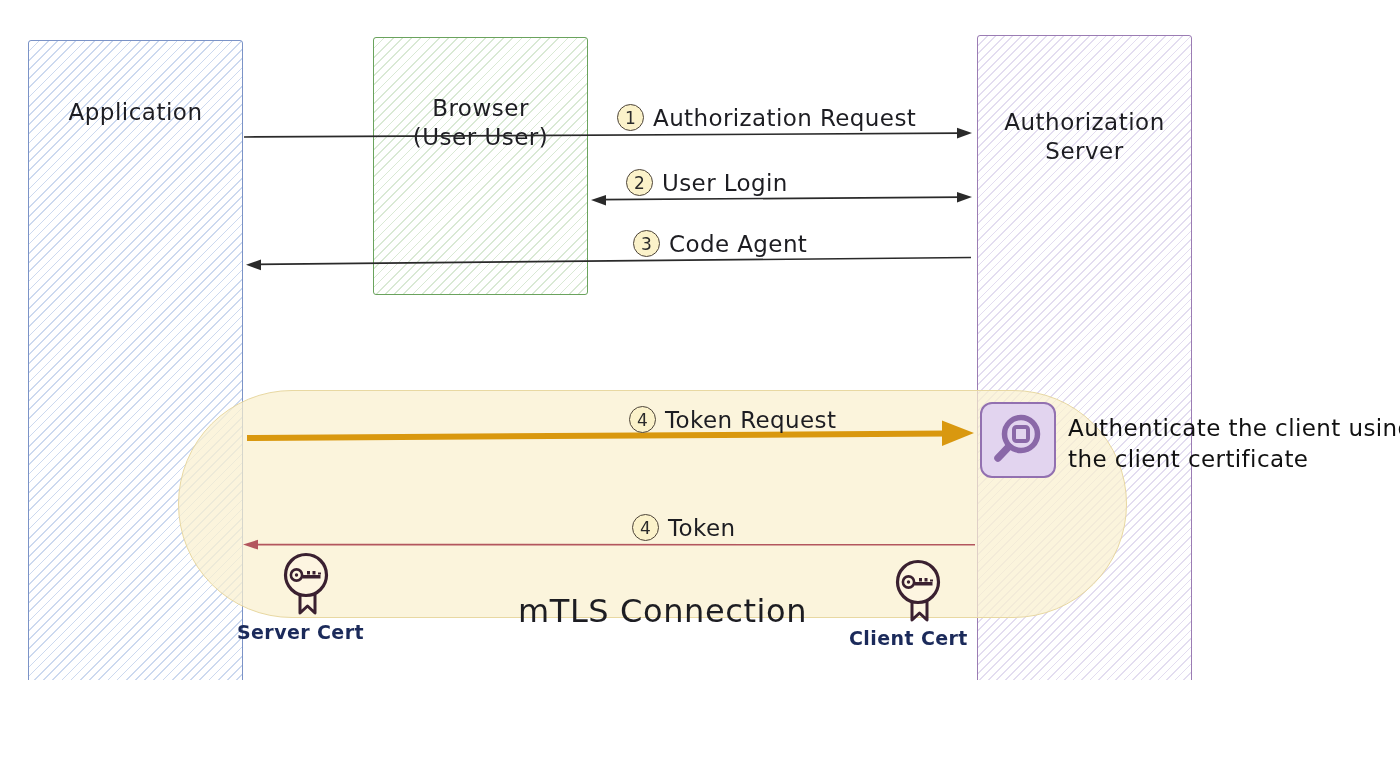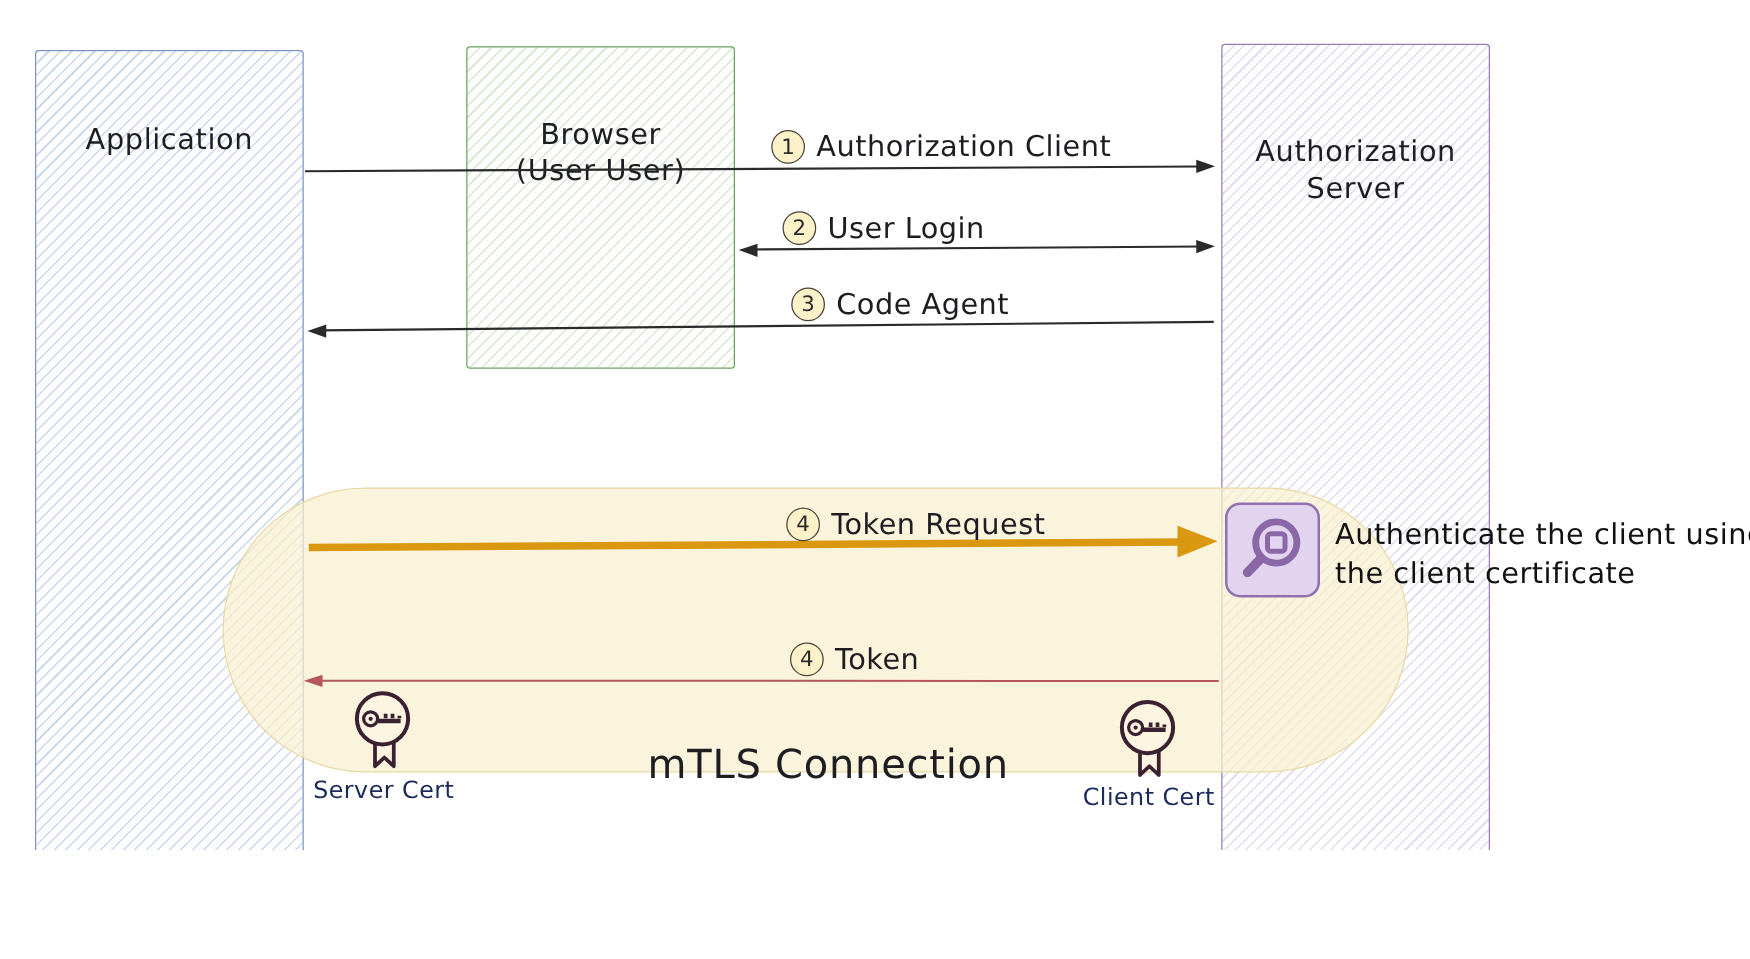--- a/index.html
+++ b/index.html
@@ -55,21 +55,21 @@
   .msg4a { left:629px; top:406px; }
   .msg4b { left:632px; top:514px; }
 
   
   .mtls-label { position:absolute; left:518px; top:592px; font-size:32px; letter-spacing:0.6px; color:#1d1d22; }
 
   
   .cert-icon { position:absolute; width:52px; height:66px; }
   .cert-icon.server { left:281px; top:551px; }
   .cert-icon.client { left:893px; top:558px; }
-  .cert-label { position:absolute; width:140px; text-align:center; font-size:19px; color:#1b2a5a; letter-spacing:0.4px; }
+  .cert-label { position:absolute; width:140px; text-align:left; font-size:19px; color:#1b2a5a; letter-spacing:0.4px;font-weight:bold; }
   .cert-label.server { left:237px; top:621px; }
   .cert-label.client { left:849px; top:627px; }
 
   
   .magnifier-box {
     position:absolute; left:980px; top:402px; width:76px; height:76px;
     background:#e2d4ef; border:2.5px solid #9270b0; border-radius:12px;
     display:flex; align-items:center; justify-content:center;
   }
 
@@ -127,21 +127,21 @@
     </g>
 
     <g>
       <line x1="975" y1="544.8" x2="254" y2="544.6" stroke="#b3565e" stroke-width="1.6"></line>
       <polygon points="243,544.6 258,539.8 258,549.6" fill="#b3565e"></polygon>
     </g>
   </svg>
 
   <div class="msg msg1">
     <span class="badge">1</span>
-    <span class="msg-label">Authorization Client</span>
+    <span class="msg-label">Authorization Request</span>
   </div>
   <div class="msg msg2">
     <span class="badge">2</span>
     <span class="msg-label">User Login</span>
   </div>
   <div class="msg msg3">
     <span class="badge">3</span>
     <span class="msg-label">Code Agent</span>
   </div>
   <div class="msg msg4a">

